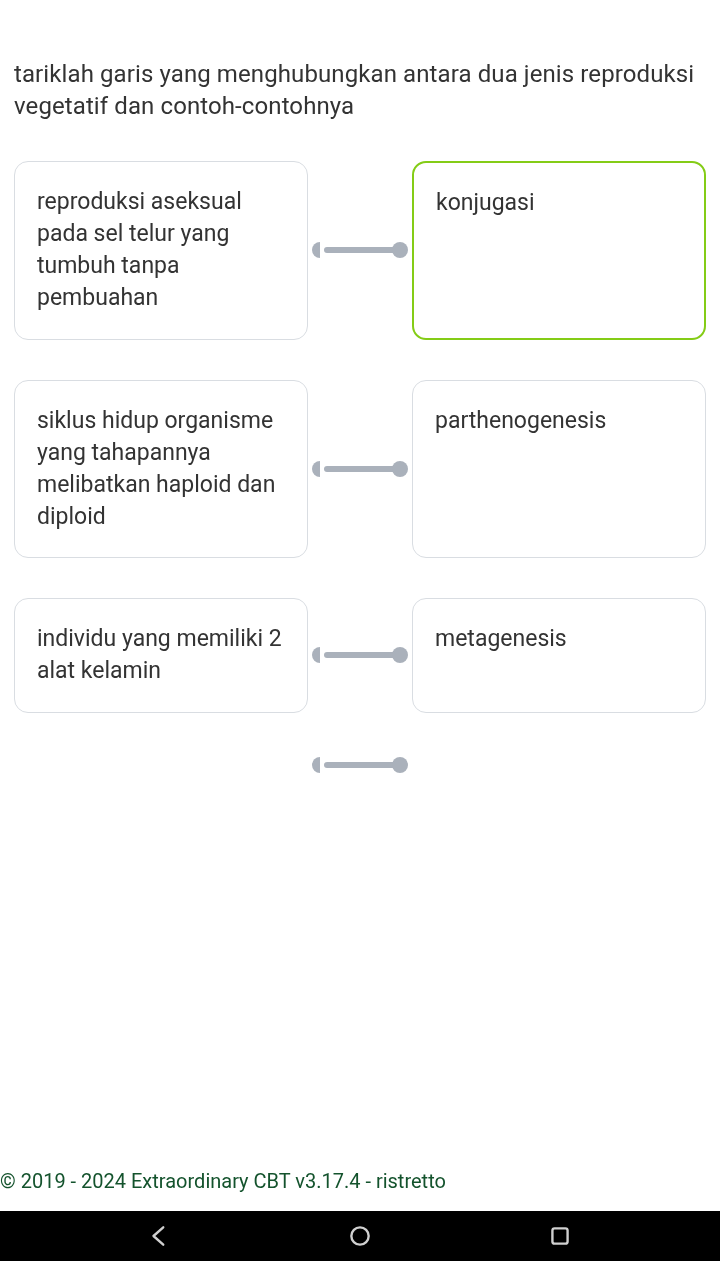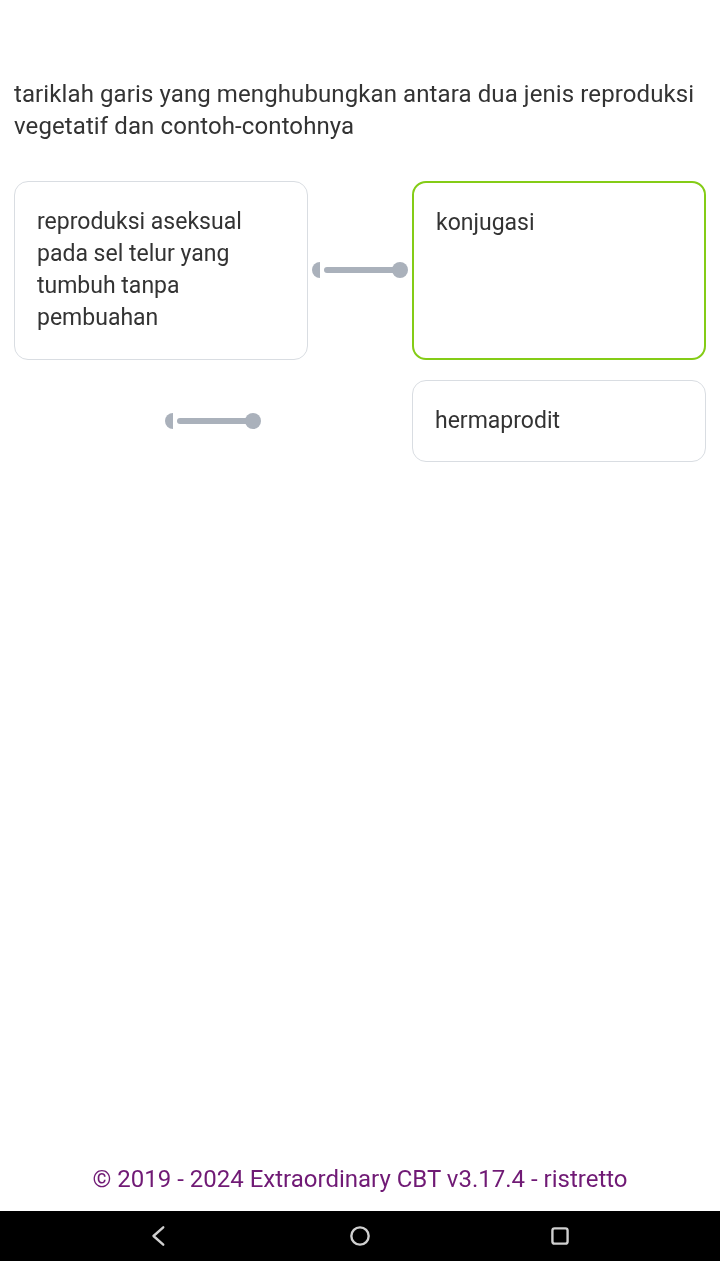--- a/index.html
+++ b/index.html
@@ -1,20 +1,20 @@
 <!DOCTYPE html>
 <html><head>
 <meta charset="utf-8">
 <style>
   * { box-sizing: border-box; margin: 0; padding: 0; }
   html, body { width: 720px; height: 1261px; font-family: -apple-system, Roboto, "Segoe UI", sans-serif; background: #fff; color: #222; overflow: hidden; }
   .screen { display: flex; flex-direction: column; height: 100%; }
-  .content { flex: 1; padding: 28px 14px 0 14px; overflow: hidden; }
+  .content { flex: 1; padding: 8px 14px 0 14px; overflow: hidden; }
   .question { font-size: 24px; line-height: 1.35; color: #333; margin: 50px 0 38px 0; letter-spacing: 0.1px; }
-  .rows { display: flex; flex-direction: column; gap: 20px; }
+  .rows { display: flex; flex-direction: column; gap: 40px; }
   .row { display: flex; align-items: stretch; }
   .card {
     flex: 0 0 294px;
     border: 1.5px solid #d9dde2;
     border-radius: 14px;
     padding: 24px 22px;
     font-size: 23px;
     line-height: 1.4;
     color: #333;
     background: #fff;
@@ -24,23 +24,22 @@
   .card.selected { border: 2px solid #84cc16; }
   .connector {
     flex: 1;
     display: flex;
     align-items: center;
     justify-content: center;
     min-width: 80px;
   }
   .conn-svg { width: 100%; height: 24px; display: block; }
   .footer {
-    text-align: center;
-    font-size: 24px;
-    color: #701a75;
+    font-size: 20px;
+    color: #14532d;
     padding: 18px 0 18px 0;
     background: #fff;
   }
   .navbar {
     height: 50px;
     background: #000;
     display: flex;
     align-items: center;
     justify-content: space-around;
     padding: 0 60px;
@@ -66,32 +65,59 @@
             <path d="M10 4 A8 8 0 0 0 10 20 Z" fill="#aab1bb"></path>
             <rect x="14" y="9" width="72" height="6" rx="3" fill="#aab1bb"></rect>
             <circle cx="90" cy="12" r="8" fill="#aab1bb"></circle>
           </svg>
         </div>
         <div class="card selected">
           <span>konjugasi</span>
         </div>
       </div>
 
+      <div class="row">
+        <div class="card">
+          <span>siklus hidup organisme yang tahapannya melibatkan haploid dan diploid</span>
+        </div>
+        <div class="connector">
+          <svg class="conn-svg" viewBox="0 0 100 24">
+            <path d="M10 4 A8 8 0 0 0 10 20 Z" fill="#aab1bb"></path>
+            <rect x="14" y="9" width="72" height="6" rx="3" fill="#aab1bb"></rect>
+            <circle cx="90" cy="12" r="8" fill="#aab1bb"></circle>
+          </svg>
+        </div>
+        <div class="card">
+          <span>parthenogenesis</span>
+        </div>
+      </div>
 
+      <div class="row">
+        <div class="card">
+          <span>individu yang memiliki 2 alat kelamin</span>
+        </div>
+        <div class="connector">
+          <svg class="conn-svg" viewBox="0 0 100 24">
+            <path d="M10 4 A8 8 0 0 0 10 20 Z" fill="#aab1bb"></path>
+            <rect x="14" y="9" width="72" height="6" rx="3" fill="#aab1bb"></rect>
+            <circle cx="90" cy="12" r="8" fill="#aab1bb"></circle>
+          </svg>
+        </div>
+        <div class="card">
+          <span>metagenesis</span>
+        </div>
+      </div>
 
       <div class="row">
         <div class="connector">
           <svg class="conn-svg" viewBox="0 0 100 24">
             <path d="M10 4 A8 8 0 0 0 10 20 Z" fill="#aab1bb"></path>
             <rect x="14" y="9" width="72" height="6" rx="3" fill="#aab1bb"></rect>
             <circle cx="90" cy="12" r="8" fill="#aab1bb"></circle>
           </svg>
-        </div>
-        <div class="card">
-          <span>hermaprodit</span>
         </div>
       </div>
 
     </div>
   </div>
 
   <div class="footer">© 2019 - 2024 Extraordinary CBT v3.17.4 - ristretto</div>
 
   <div class="navbar">
     <svg width="26" height="26" viewBox="0 0 24 24">

